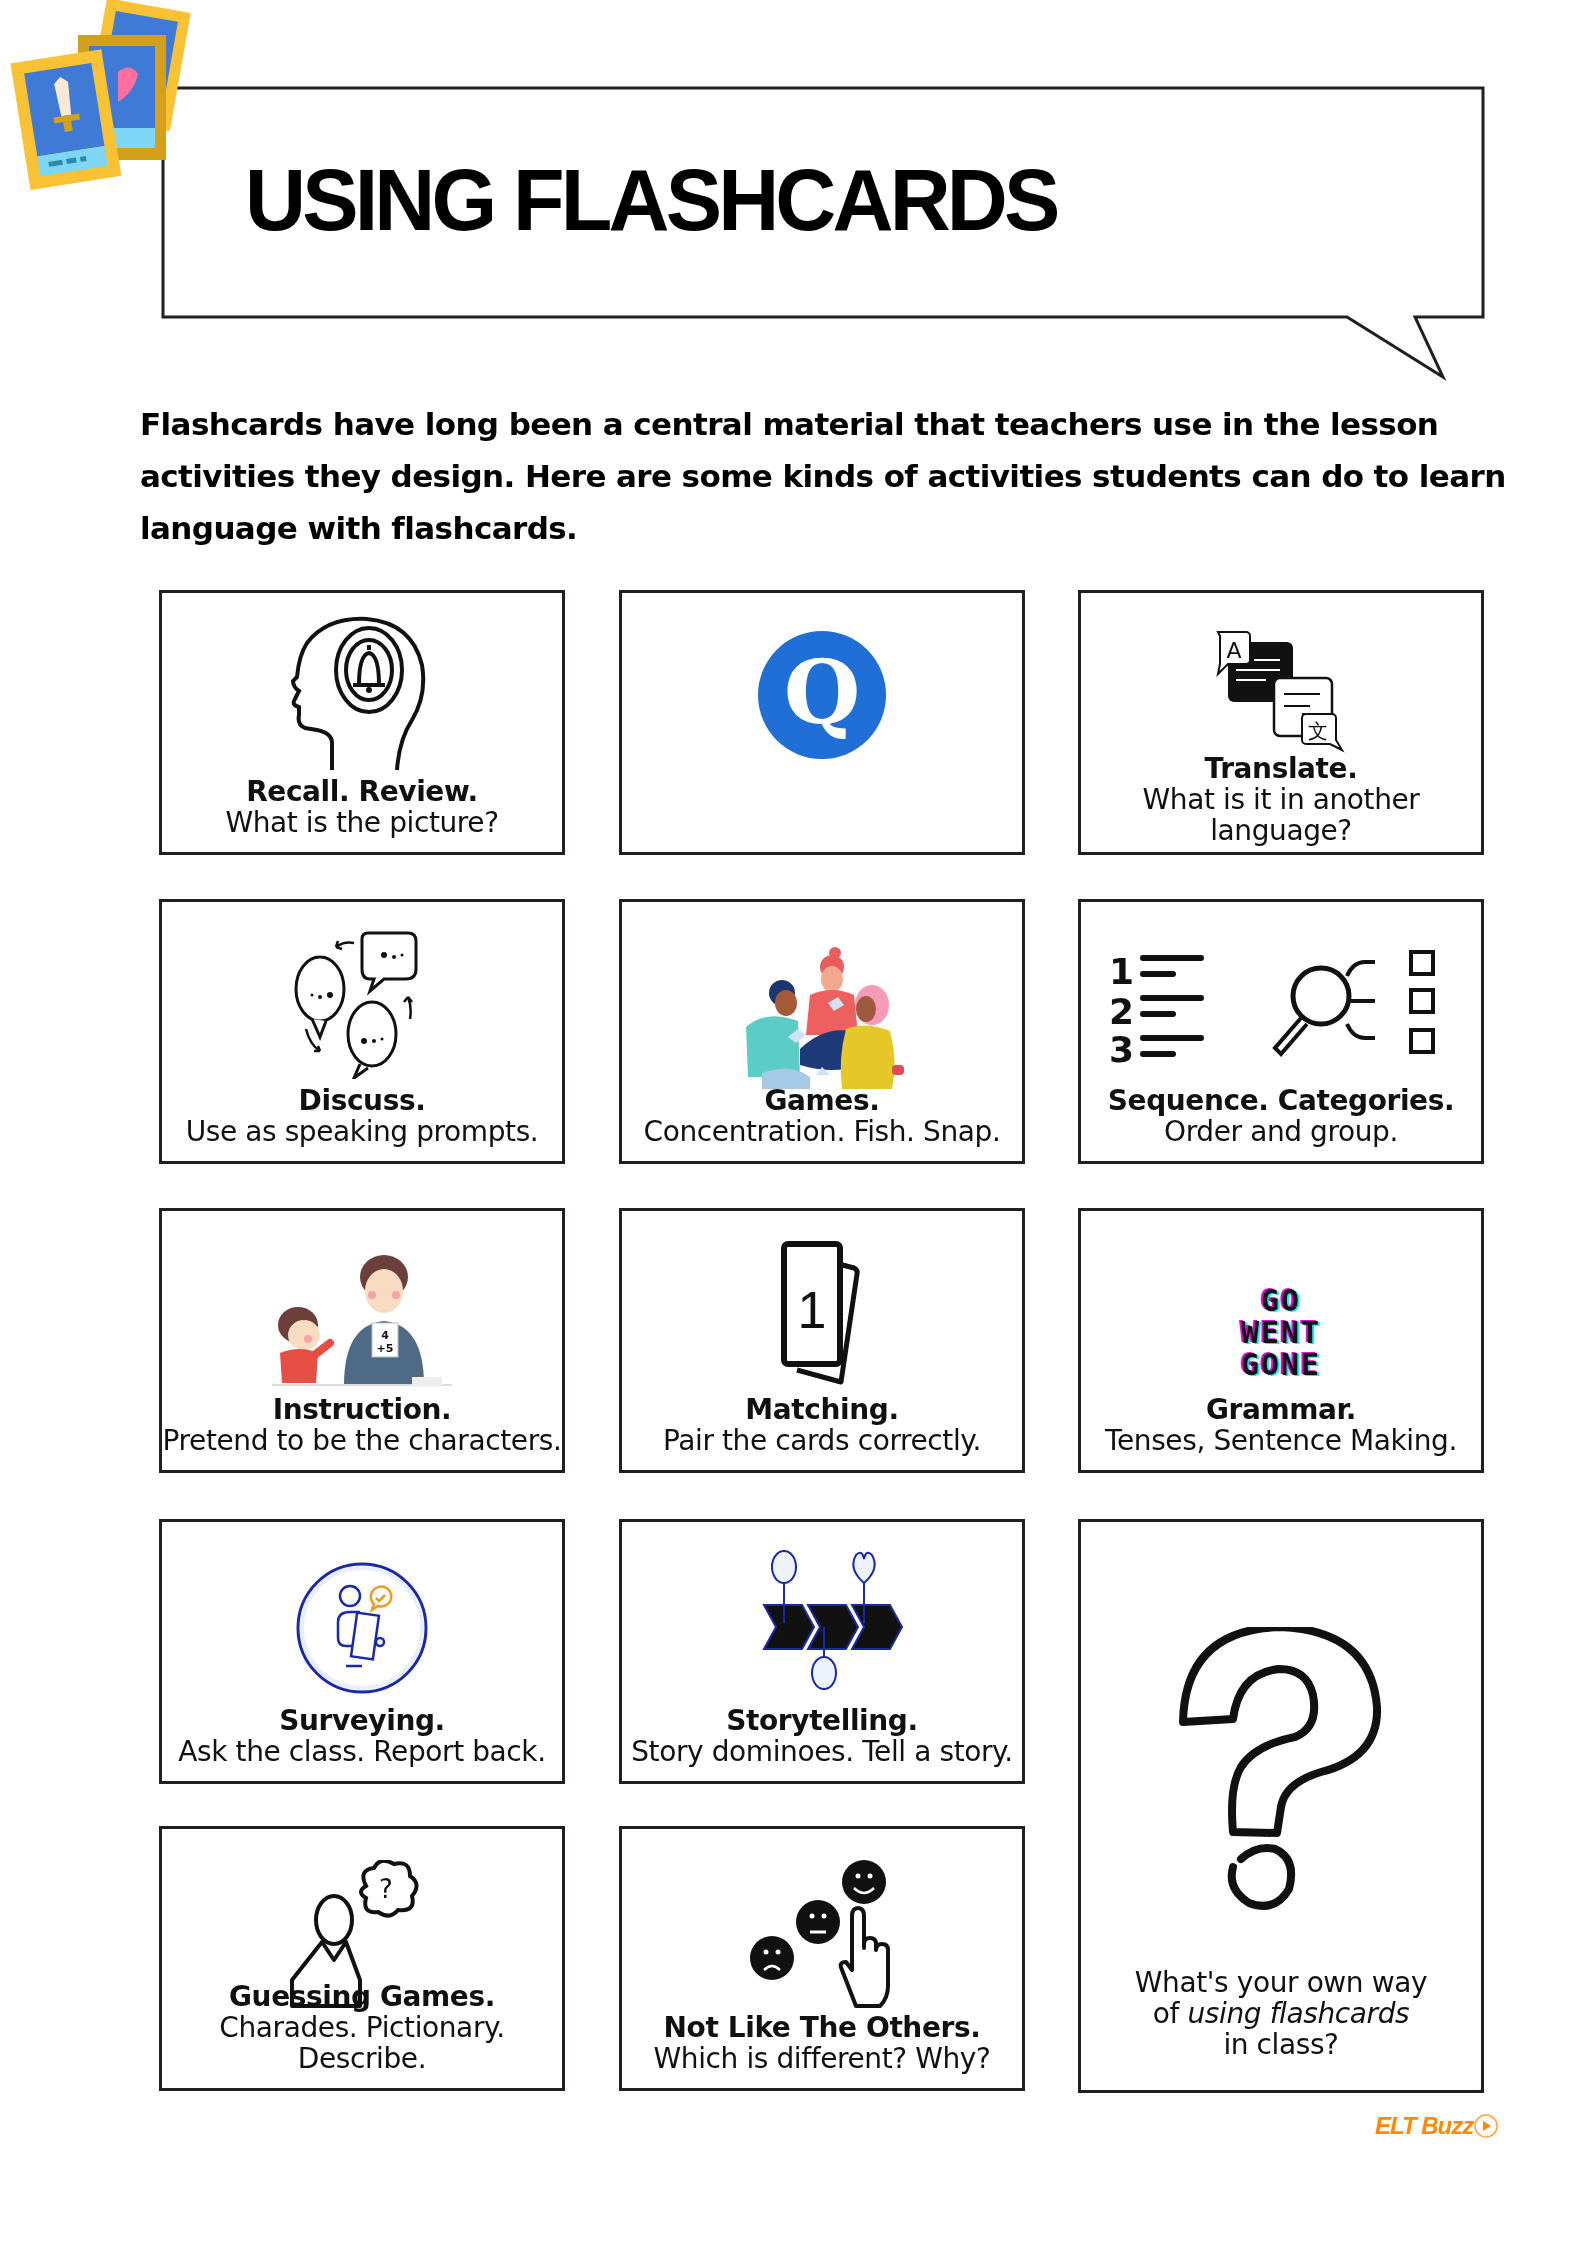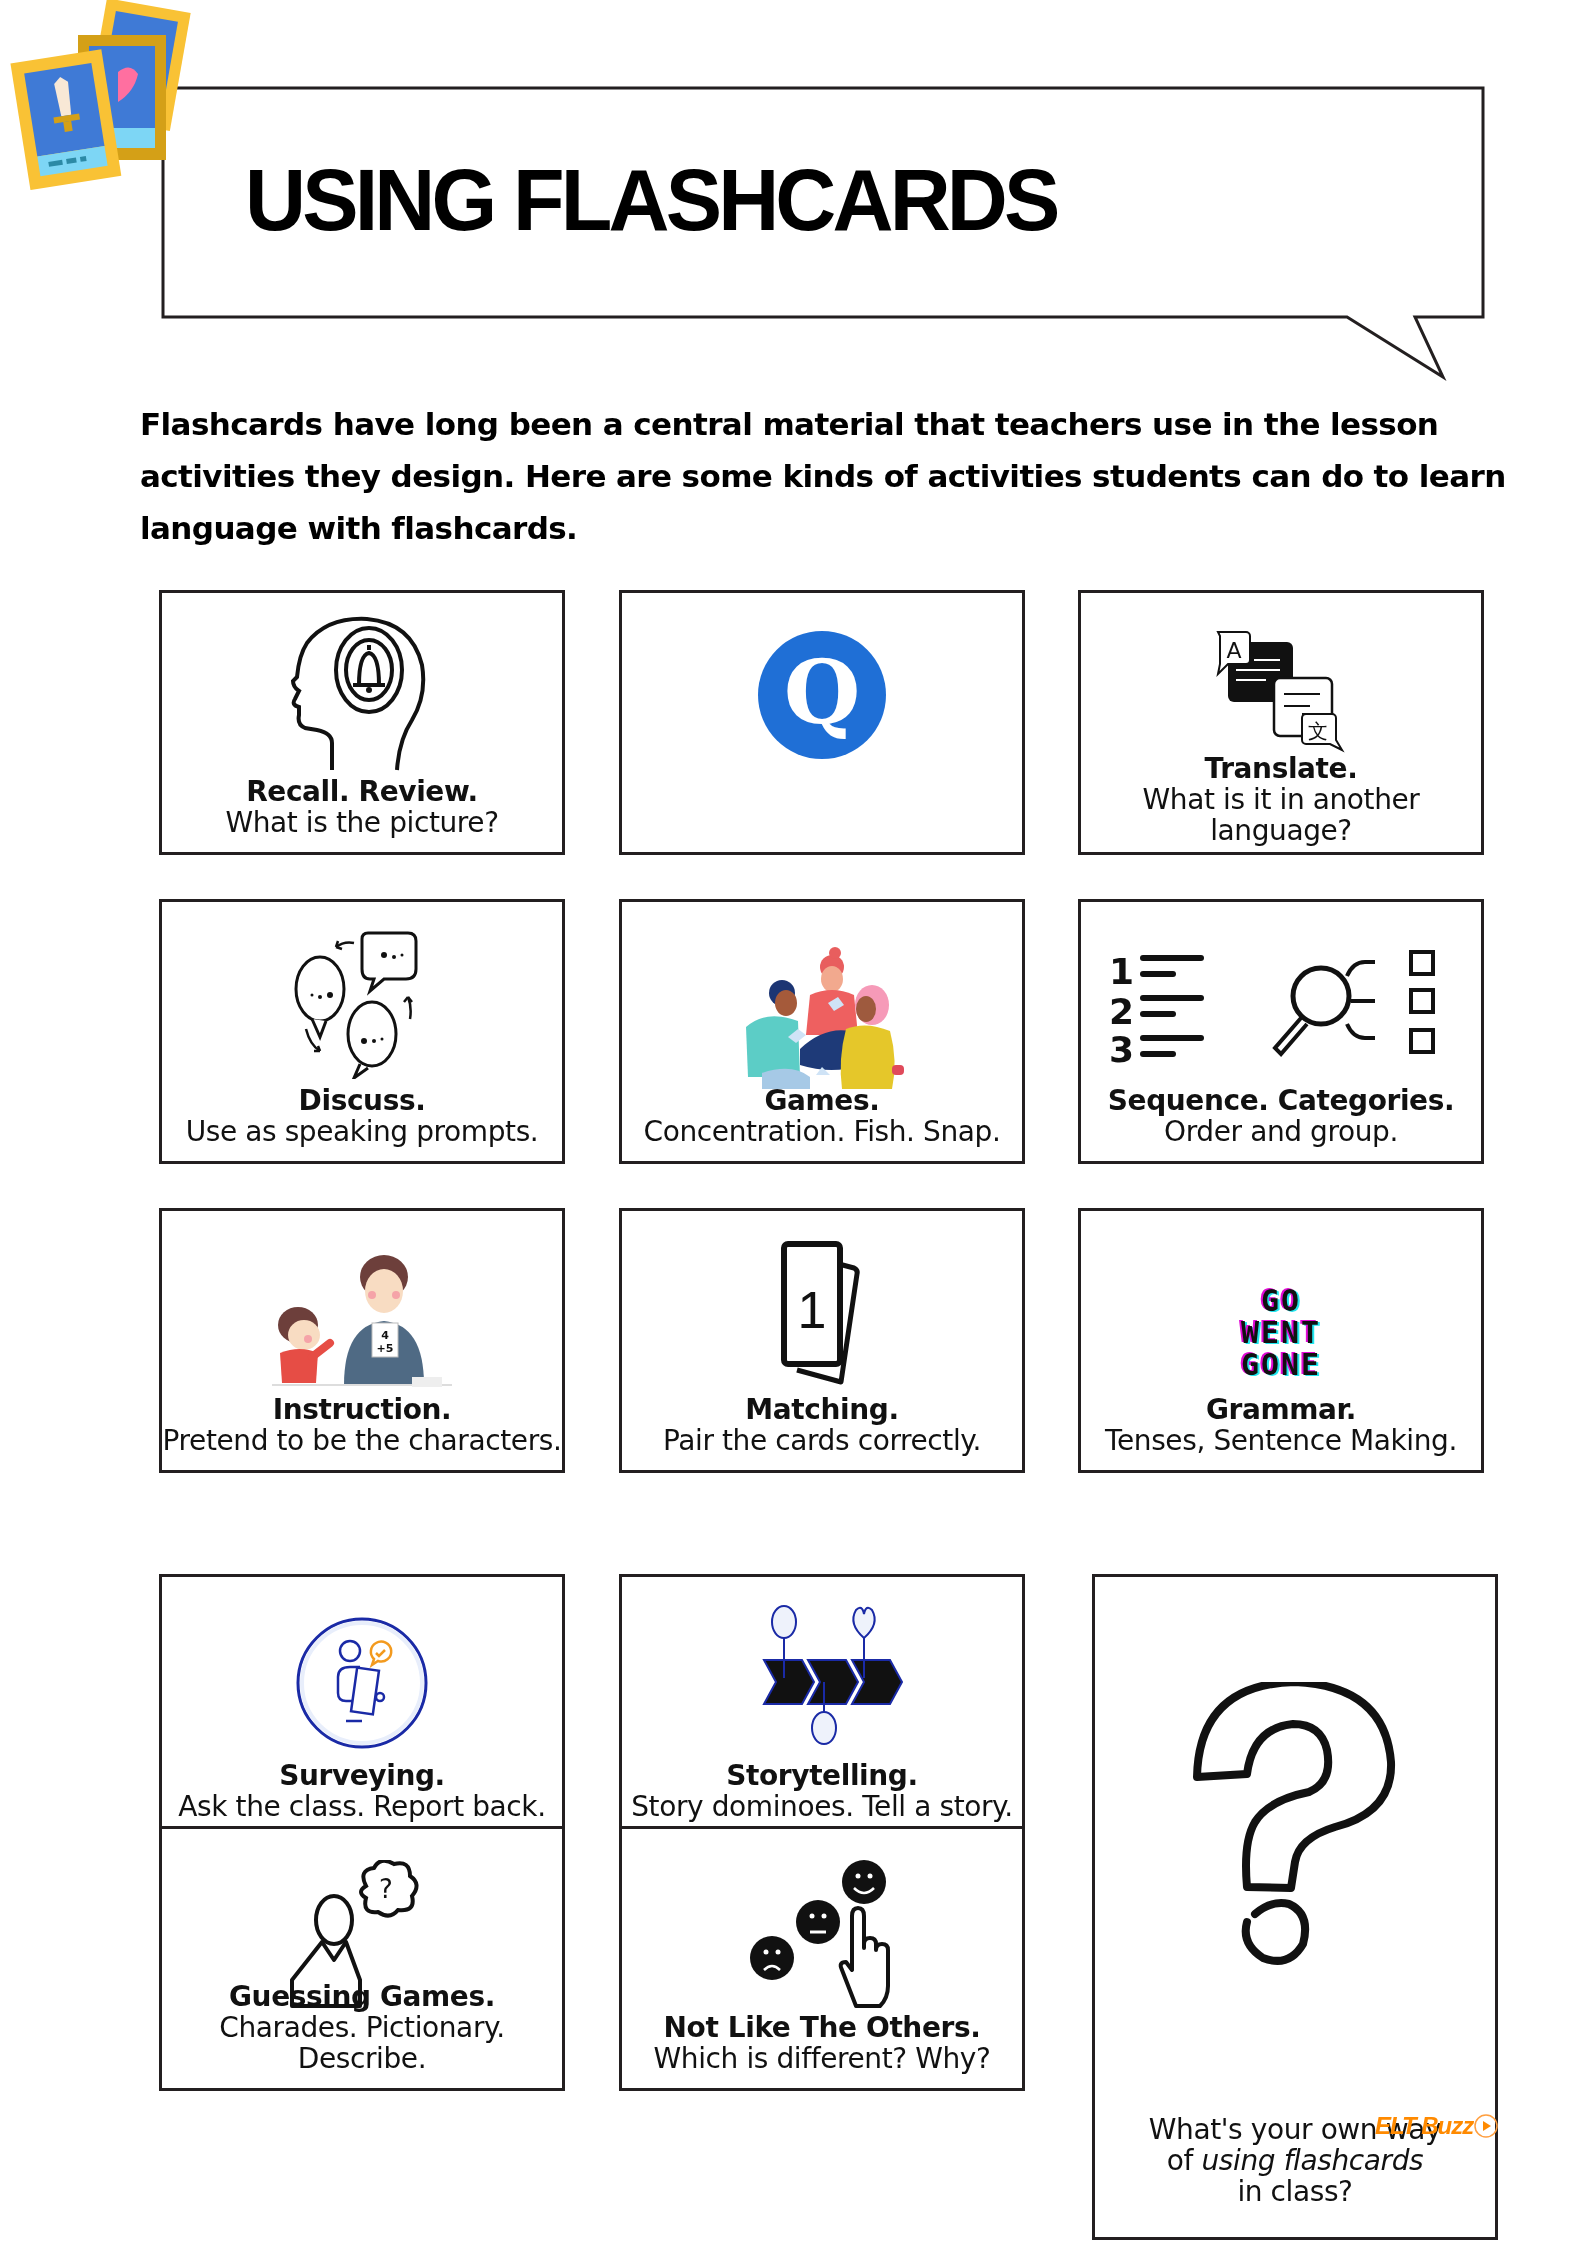--- a/index.html
+++ b/index.html
@@ -25,22 +25,22 @@
   .card .art { position: absolute; left: 0; right: 0; top: 18px; height: 168px;
                display: flex; align-items: center; justify-content: center; }
   .card .txt { position: absolute; left: 0; right: 0; bottom: 14px; text-align: center;
                font-family: "DejaVu Sans", sans-serif; font-size: 28px; line-height: 31px;
                color: #111; letter-spacing: -0.4px; }
   .card .txt .t { font-weight: bold; display: block; }
   .card .txt .t.normal { font-weight: bold; }
   .card .txt .s { display: block; }
 
   .c1 { left: 159px; } .c2 { left: 619px; } .c3 { left: 1078px; }
-  .r1 { top: 590px; } .r2 { top: 899px; } .r3 { top: 1208px; } .r4 { top: 1574px; } .r5 { top: 1826px; }
-  .tall { height: 666px; margin-left: 14px; }
+  .r1 { top: 590px; } .r2 { top: 899px; } .r3 { top: 1208px; } .r4 { top: 1519px; } .r5 { top: 1826px; }
+  .tall { height: 574px; }
   .tall .art { top: 90px; height: 330px; }
   .tall .txt { bottom: 30px; line-height: 31px; }
   .tall .txt em { font-style: italic; }
 
   .brand { position: absolute; left: 1375px; top: 2112px; display: flex; align-items: center; }
   .brand-text { font-family: "Liberation Sans", sans-serif; font-weight: bold; font-style: italic;
                 font-size: 24px; color: #ff8a00; letter-spacing: -1px; }
 </style>
 </head>
 <body>

